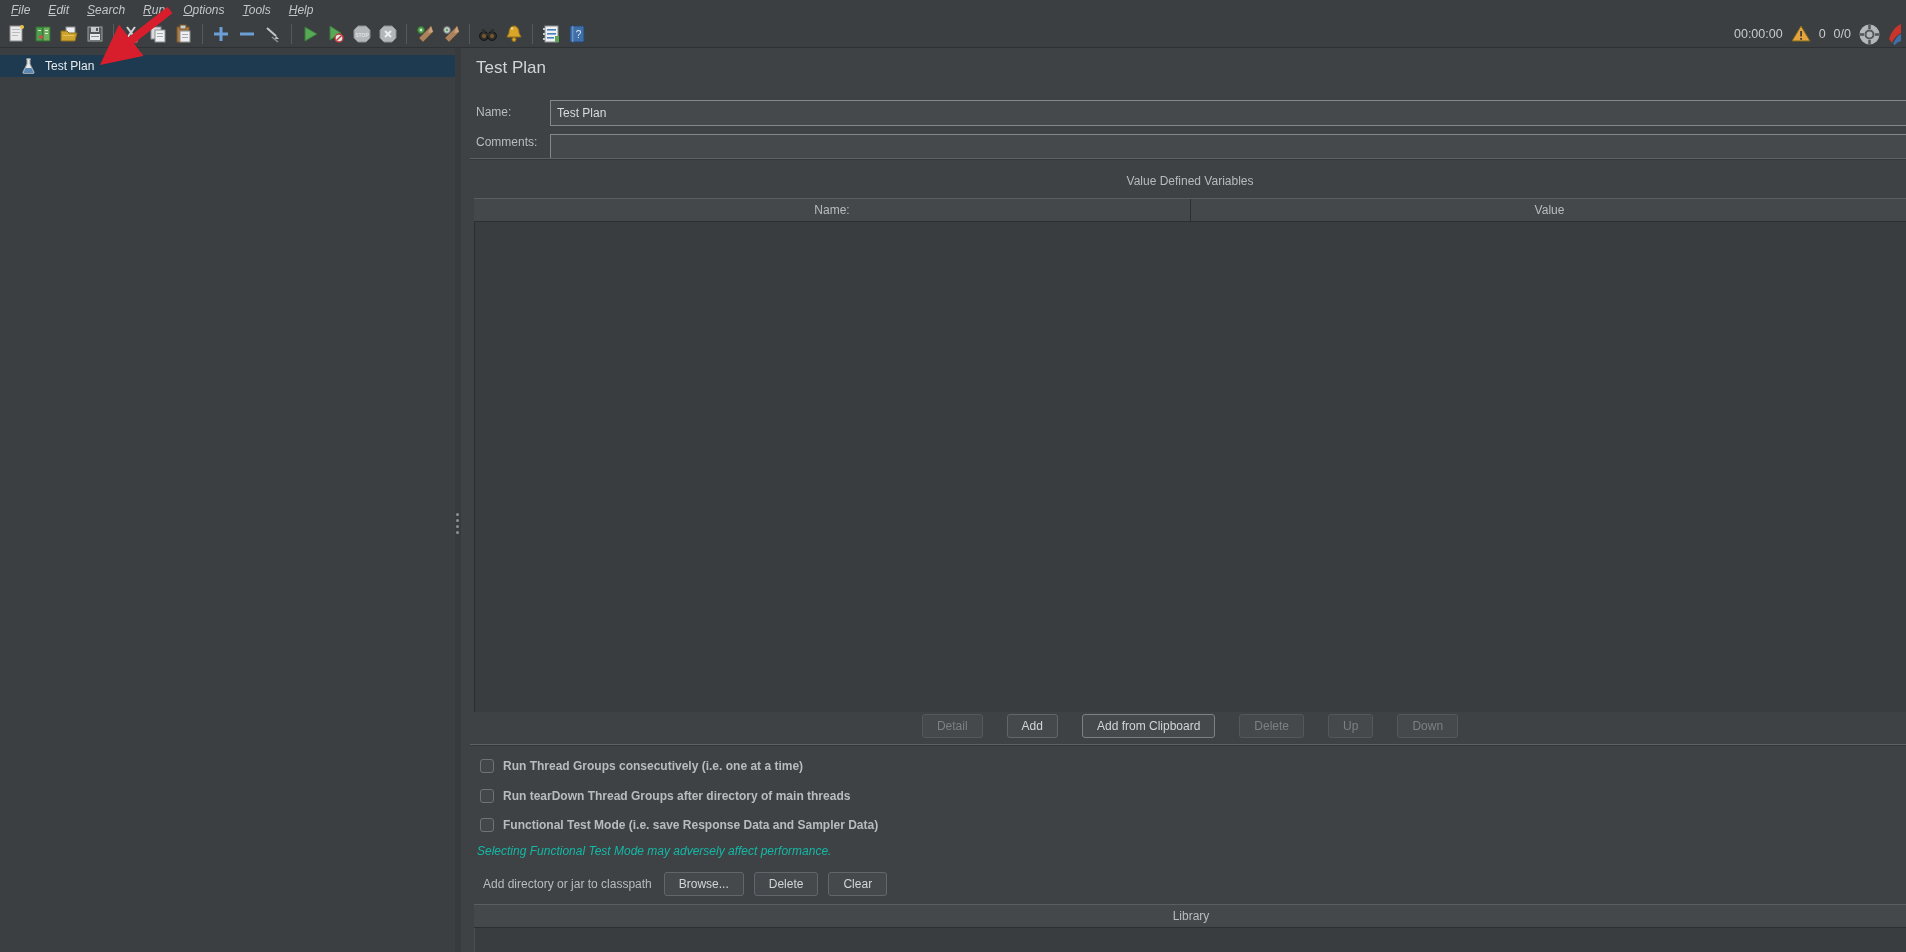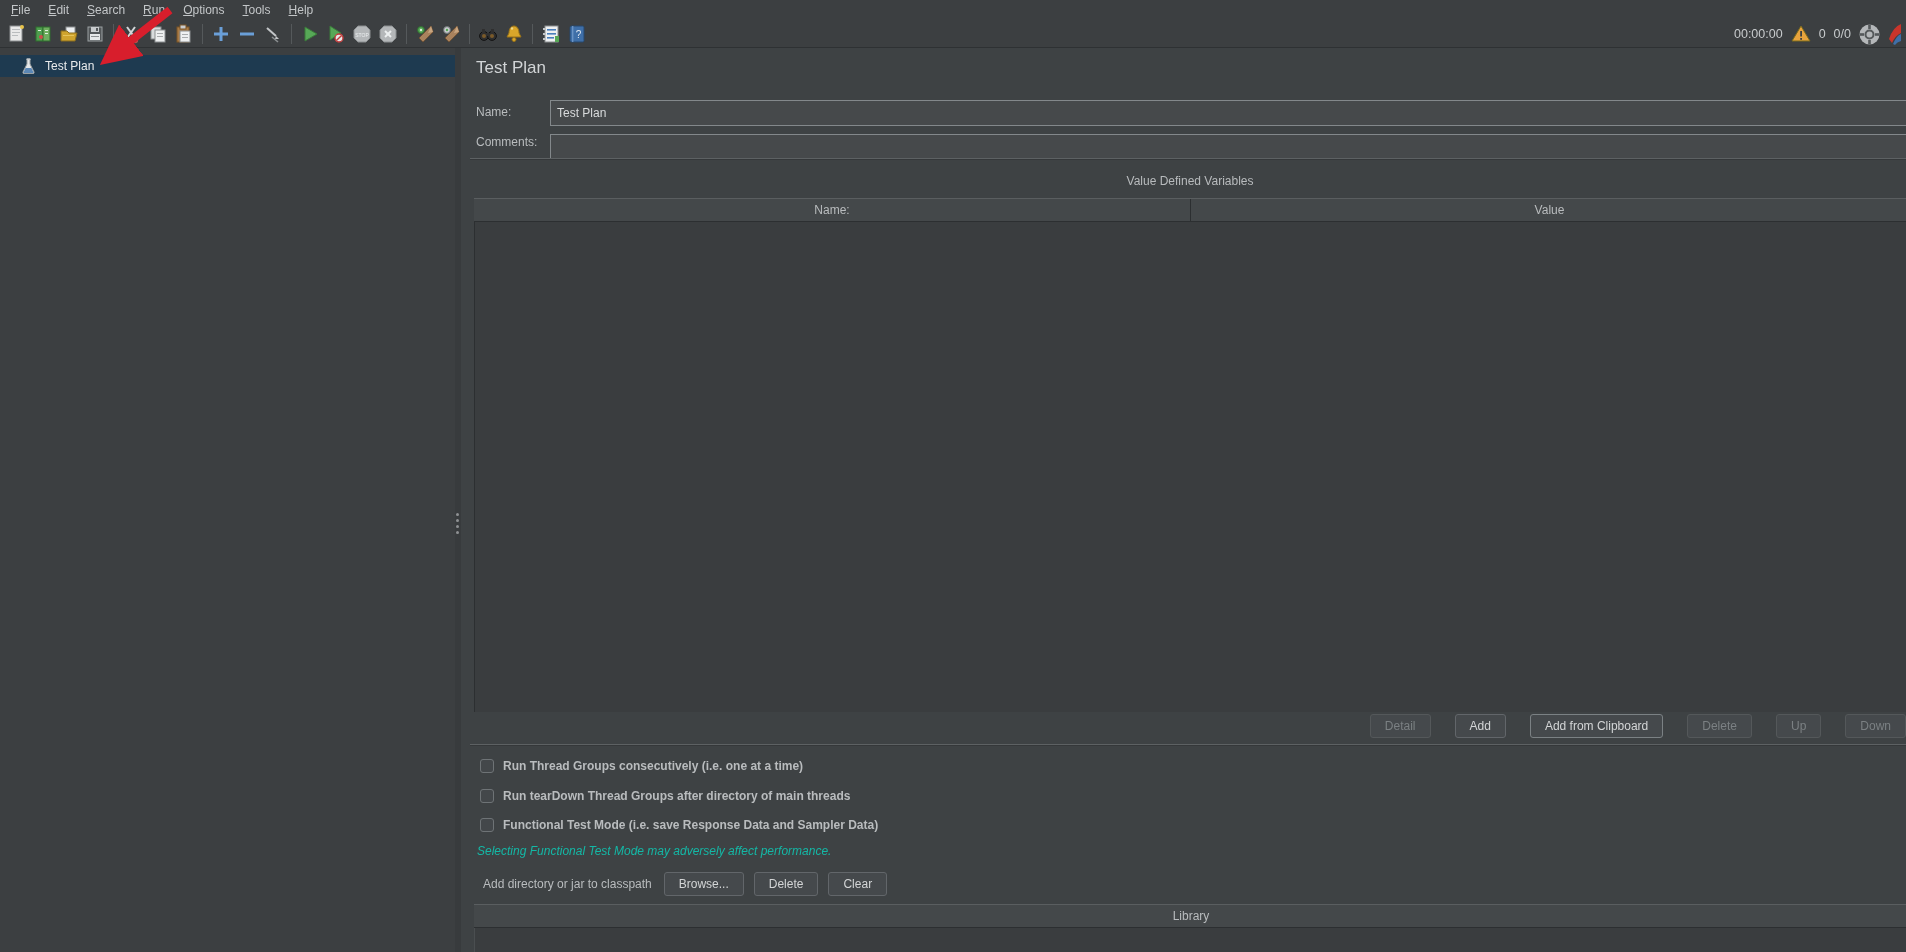--- a/index.html
+++ b/index.html
@@ -5,21 +5,21 @@
   * { margin:0; padding:0; box-sizing:border-box; }
   html,body { width:1906px; height:952px; overflow:hidden; }
   body {
     background:#3c3f41;
     font-family:"Liberation Sans", sans-serif;
     font-size:12px;
     color:#bcbfc1;
     position:relative;
   }
   
-  .menubar { height:20px; display:flex; align-items:center; padding-left:2px; background:#3c3f41; }
+  .menubar { height:20px; display:flex; align-items:center; padding-left:2px; background:#3c3f41;font-style:italic; }
   .menu-item { padding:2px 9px; color:#c3c6c8; cursor:default; }
   .menu-item u { text-decoration:underline; }
   
   .toolbar { height:28px; display:flex; align-items:center; padding-left:4px; background:#3c3f41;
              border-bottom:1px solid #2e3133; position:relative; }
   .tbtn { width:26px; height:26px; display:flex; align-items:center; justify-content:center; }
   .tbsep { width:1px; height:20px; background:#55595b; margin:0 5px; }
   .status-cluster { position:absolute; right:4px; top:0; height:28px; display:flex; align-items:center; gap:8px; }
   .status-text { color:#c8cbcd; font-size:12.5px; }
   
@@ -42,21 +42,21 @@
             border-top:1px solid #5d6163; border-bottom:1px solid #35383a; }
   .udv-title { position:absolute; left:13px; right:0; text-align:center; color:#b8bbbd; }
   .tbl-header { position:absolute; left:13px; right:-2px; height:24px; display:flex;
                 background:#44484a; border-top:1px solid #5a5e60; border-bottom:1px solid #2c2f31; }
   .tbl-header .cell { height:100%; display:flex; align-items:center; justify-content:center;
                       color:#b9bcbe; }
   .tbl-header .cell.name { width:717px; border-right:1px solid #2c2f31; }
   .tbl-header .cell.value { flex:1; }
   .tbl-body { position:absolute; left:13px; right:-2px; background:#3a3d3f;
               border-left:1px solid #2c2f31; }
-  .btn-row { position:absolute; left:13px; right:0; display:flex; justify-content:flex-end; gap:24px; }
+  .btn-row { position:absolute; left:13px; right:0; display:flex; justify-content:center; gap:24px; }
   .btn { height:24px; padding:0 14px; background:#45494c; border:1px solid #62666a;
          border-radius:3px; color:#d3d5d6; font-size:12px; display:flex; align-items:center; }
   .btn.strong { border-color:#7b8184; }
   .btn.disabled { color:#7b8083; border-color:#54585a; }
   .chk-row { position:absolute; left:19px; height:18px; display:flex; align-items:center;font-weight:bold; }
   .chk-box { width:14px; height:14px; background:#43474a; border:1px solid #6e7376; border-radius:3px; }
   .chk-label { margin-left:9px; color:#b9bcbe; }
   .note-text { position:absolute; left:16px; color:#14b8a6;font-style:italic; }
   .cp-row { position:absolute; left:22px; height:24px; display:flex; align-items:center; gap:10px; }
   .cp-label { color:#b9bcbe; margin-right:2px; }

